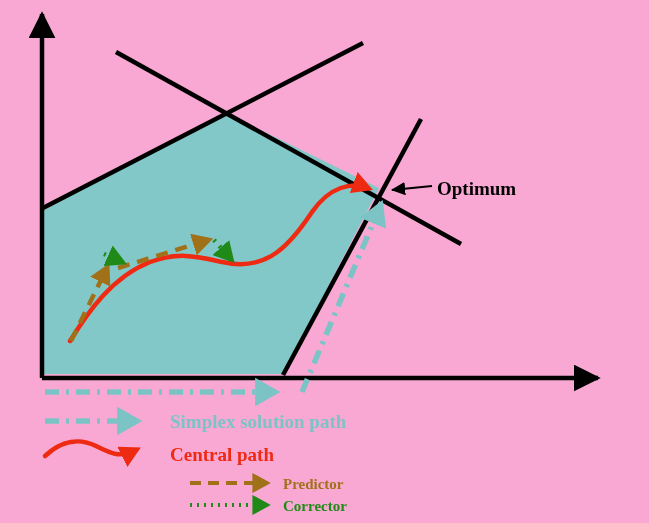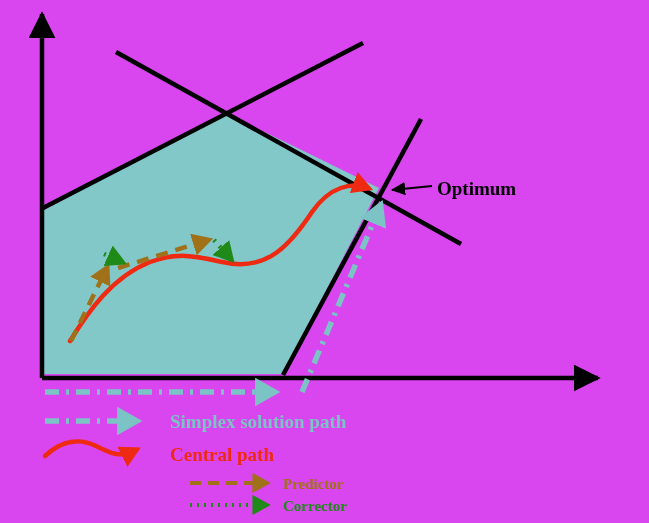--- a/index.html
+++ b/index.html
@@ -10,21 +10,21 @@
   body {
     width: 649px;
     height: 523px;
     overflow: hidden;
     font-family: "Liberation Serif", serif;
   }
   #figure {
     position: relative;
     width: 649px;
     height: 523px;
-    background: #d946ef;
+    background: #f9a8d4;
   }
   svg.diagram {
     position: absolute;
     left: 0;
     top: 0;
     width: 649px;
     height: 523px;
     display: block;
   }
   .label-text {

